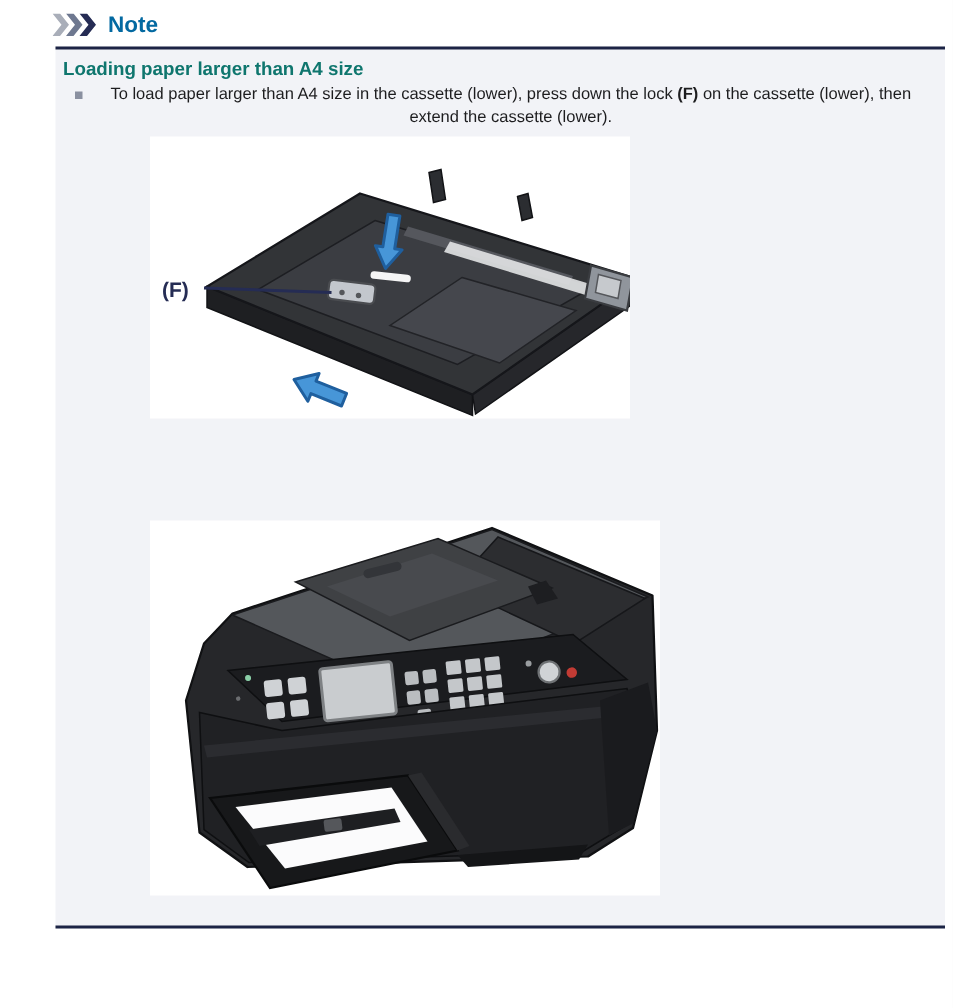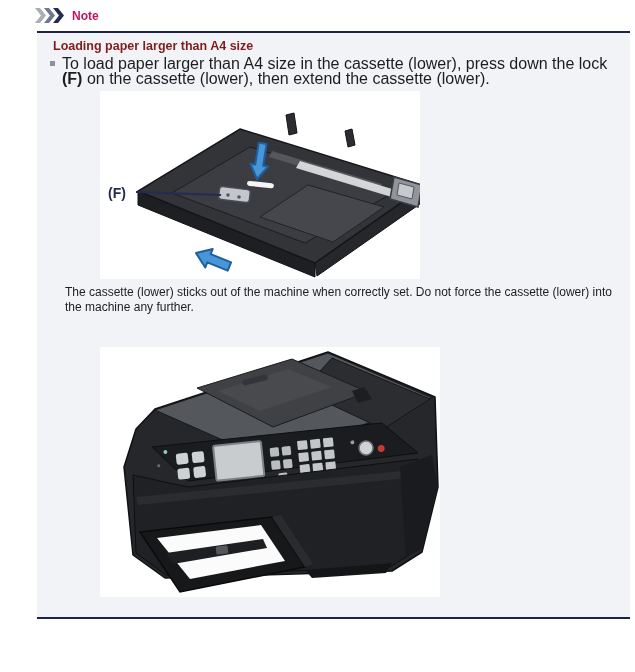--- a/index.html
+++ b/index.html
@@ -3,32 +3,32 @@
 <meta charset="utf-8">
 <style>
   html,body{margin:0;padding:0;background:#ffffff;}
   .page{
     position:relative;width:635px;height:672px;background:#ffffff;
     font-family:"Liberation Sans","DejaVu Sans",sans-serif;color:#1d1d1f;
     overflow:hidden;
   }
   
   .note-header{position:absolute;left:35px;top:8px;display:flex;align-items:center;gap:7px;}
-  .note-title{font-size:12px;font-weight:bold;color:#be185d;}
+  .note-title{font-size:15px;font-weight:bold;color:#0369a1;}
   
   .note-box{
     position:absolute;left:37px;top:31px;width:593px;height:588px;
     background:#f2f3f7;
     border-top:2px solid #1c2445;border-bottom:2px solid #1c2445;
     box-sizing:border-box;
   }
-  .note-heading{position:absolute;left:16px;top:6px;font-size:12.5px;font-weight:bold;color:#7f1d1d;}
+  .note-heading{position:absolute;left:5px;top:6px;font-size:12.5px;font-weight:bold;color:#0f766e;}
   .bullet-row{position:absolute;left:13px;top:23px;width:570px;display:flex;}
   .bullet-marker{flex:0 0 auto;width:5px;height:5px;background:#8a90a0;margin:5px 7px 0 0;}
-  .bullet-text{font-size:16px;line-height:15px;width:557px;}
+  .bullet-text{font-size:11px;line-height:15px;width:557px;text-align:center;}
   .figure{position:absolute;background:#ffffff;}
   .figure1{left:63px;top:58px;width:320px;height:188px;}
   .figure2{left:63px;top:314px;width:340px;height:250px;}
   .para{position:absolute;left:28px;top:252px;width:566px;font-size:12px;line-height:15px;}
   
   .step{position:absolute;left:8px;top:625px;}
   .step-title{font-size:14.5px;line-height:19px;color:#1d1d1f;}
   .step-title b{font-weight:bold;color:#111;}
   .step-detail{margin-left:28px;font-size:11.5px;line-height:15px;color:#1d1d1f;}
   svg{display:block;}
@@ -85,21 +85,20 @@
         <polygon points="0,0 -9,-14 -4,-14 -4,-36 4,-36 4,-14 9,-14" transform="translate(157,88) rotate(9)" fill="#4796d8" stroke="#1f5f9e" stroke-width="2" stroke-linejoin="round"></polygon>
 
         <polygon points="0,0 14,-10 14,-4.5 36,-4.5 36,4.5 14,4.5 14,10" transform="translate(96,162) rotate(22)" fill="#4796d8" stroke="#1f5f9e" stroke-width="2" stroke-linejoin="round"></polygon>
 
         <line x1="36" y1="101" x2="121" y2="104" stroke="#252c54" stroke-width="2"></line>
         <text x="8" y="107" font-family="Liberation Sans, DejaVu Sans, sans-serif" font-size="14" font-weight="bold" fill="#252c54">(F)</text>
       </svg>
     </div>
 
     <div class="para">
-      <div>The cassette (lower) sticks out of the machine when correctly set. Do not force the cassette (lower) into the machine any further.</div>
     </div>
 
     <div class="figure figure2">
       <svg width="340" height="250" viewBox="0 0 340 250">
 
         <polygon points="55,62 228,5 335,50 338,140 322,205 292,224 65,231 33,208 24,120 36,82" fill="#26272a" stroke="#101113" stroke-width="1.5" stroke-linejoin="round"></polygon>
 
         <polygon points="55,63 228,6 332,51 170,114" fill="#54575b" stroke="#1a1b1e" stroke-width="1"></polygon>
 
         <polygon points="232,11 330,52 283,82 202,44" fill="#2c2d30" stroke="#16171a" stroke-width="1"></polygon>

